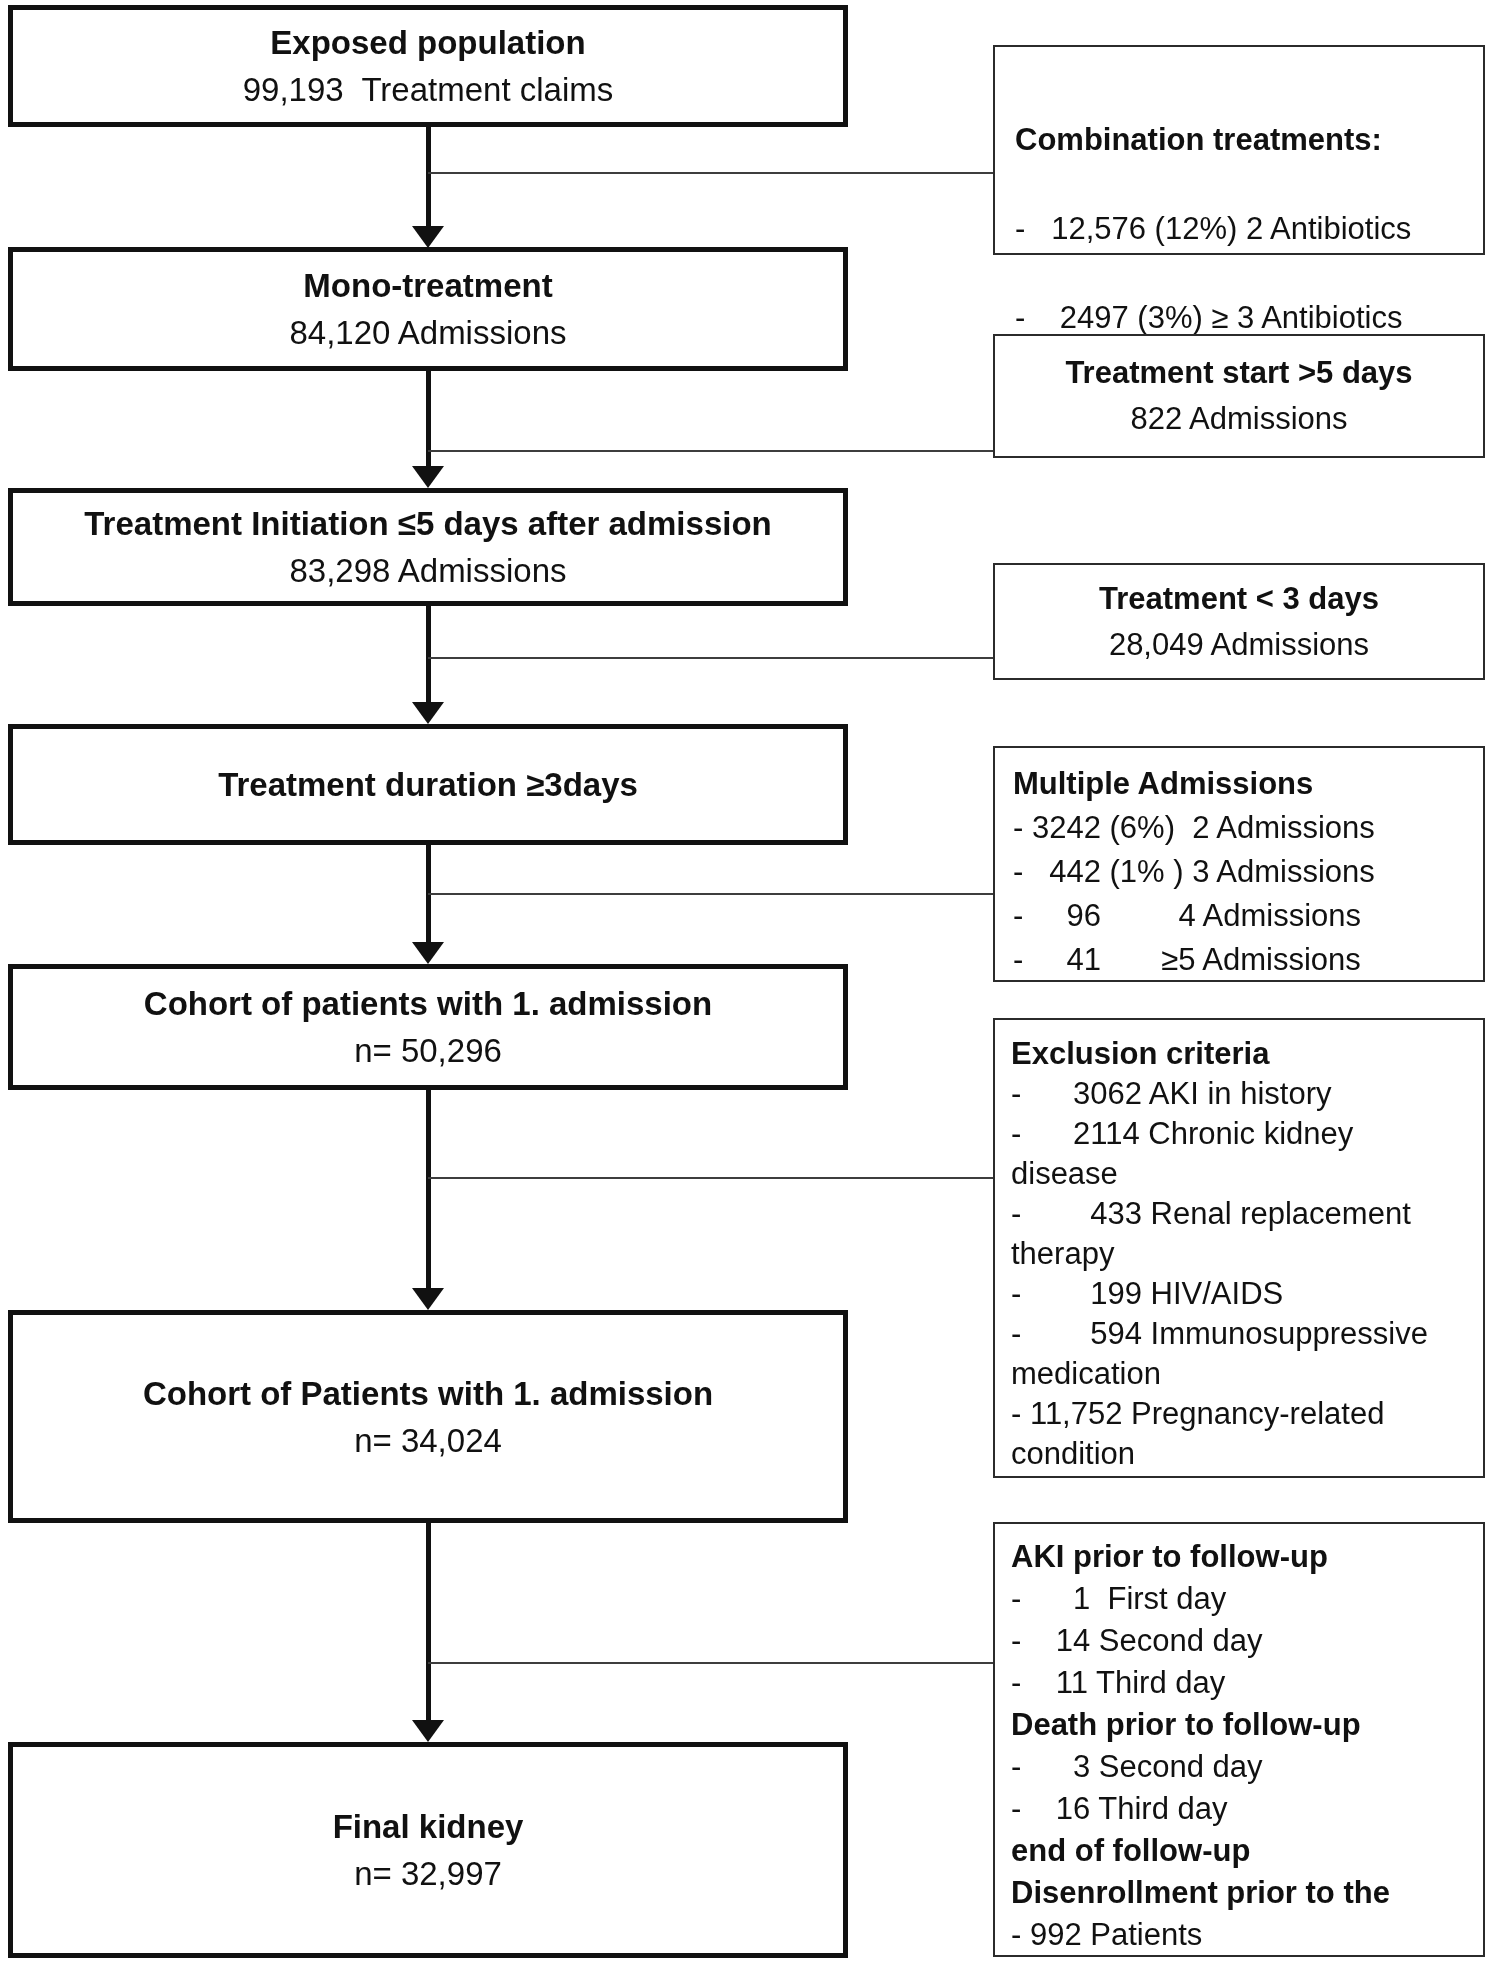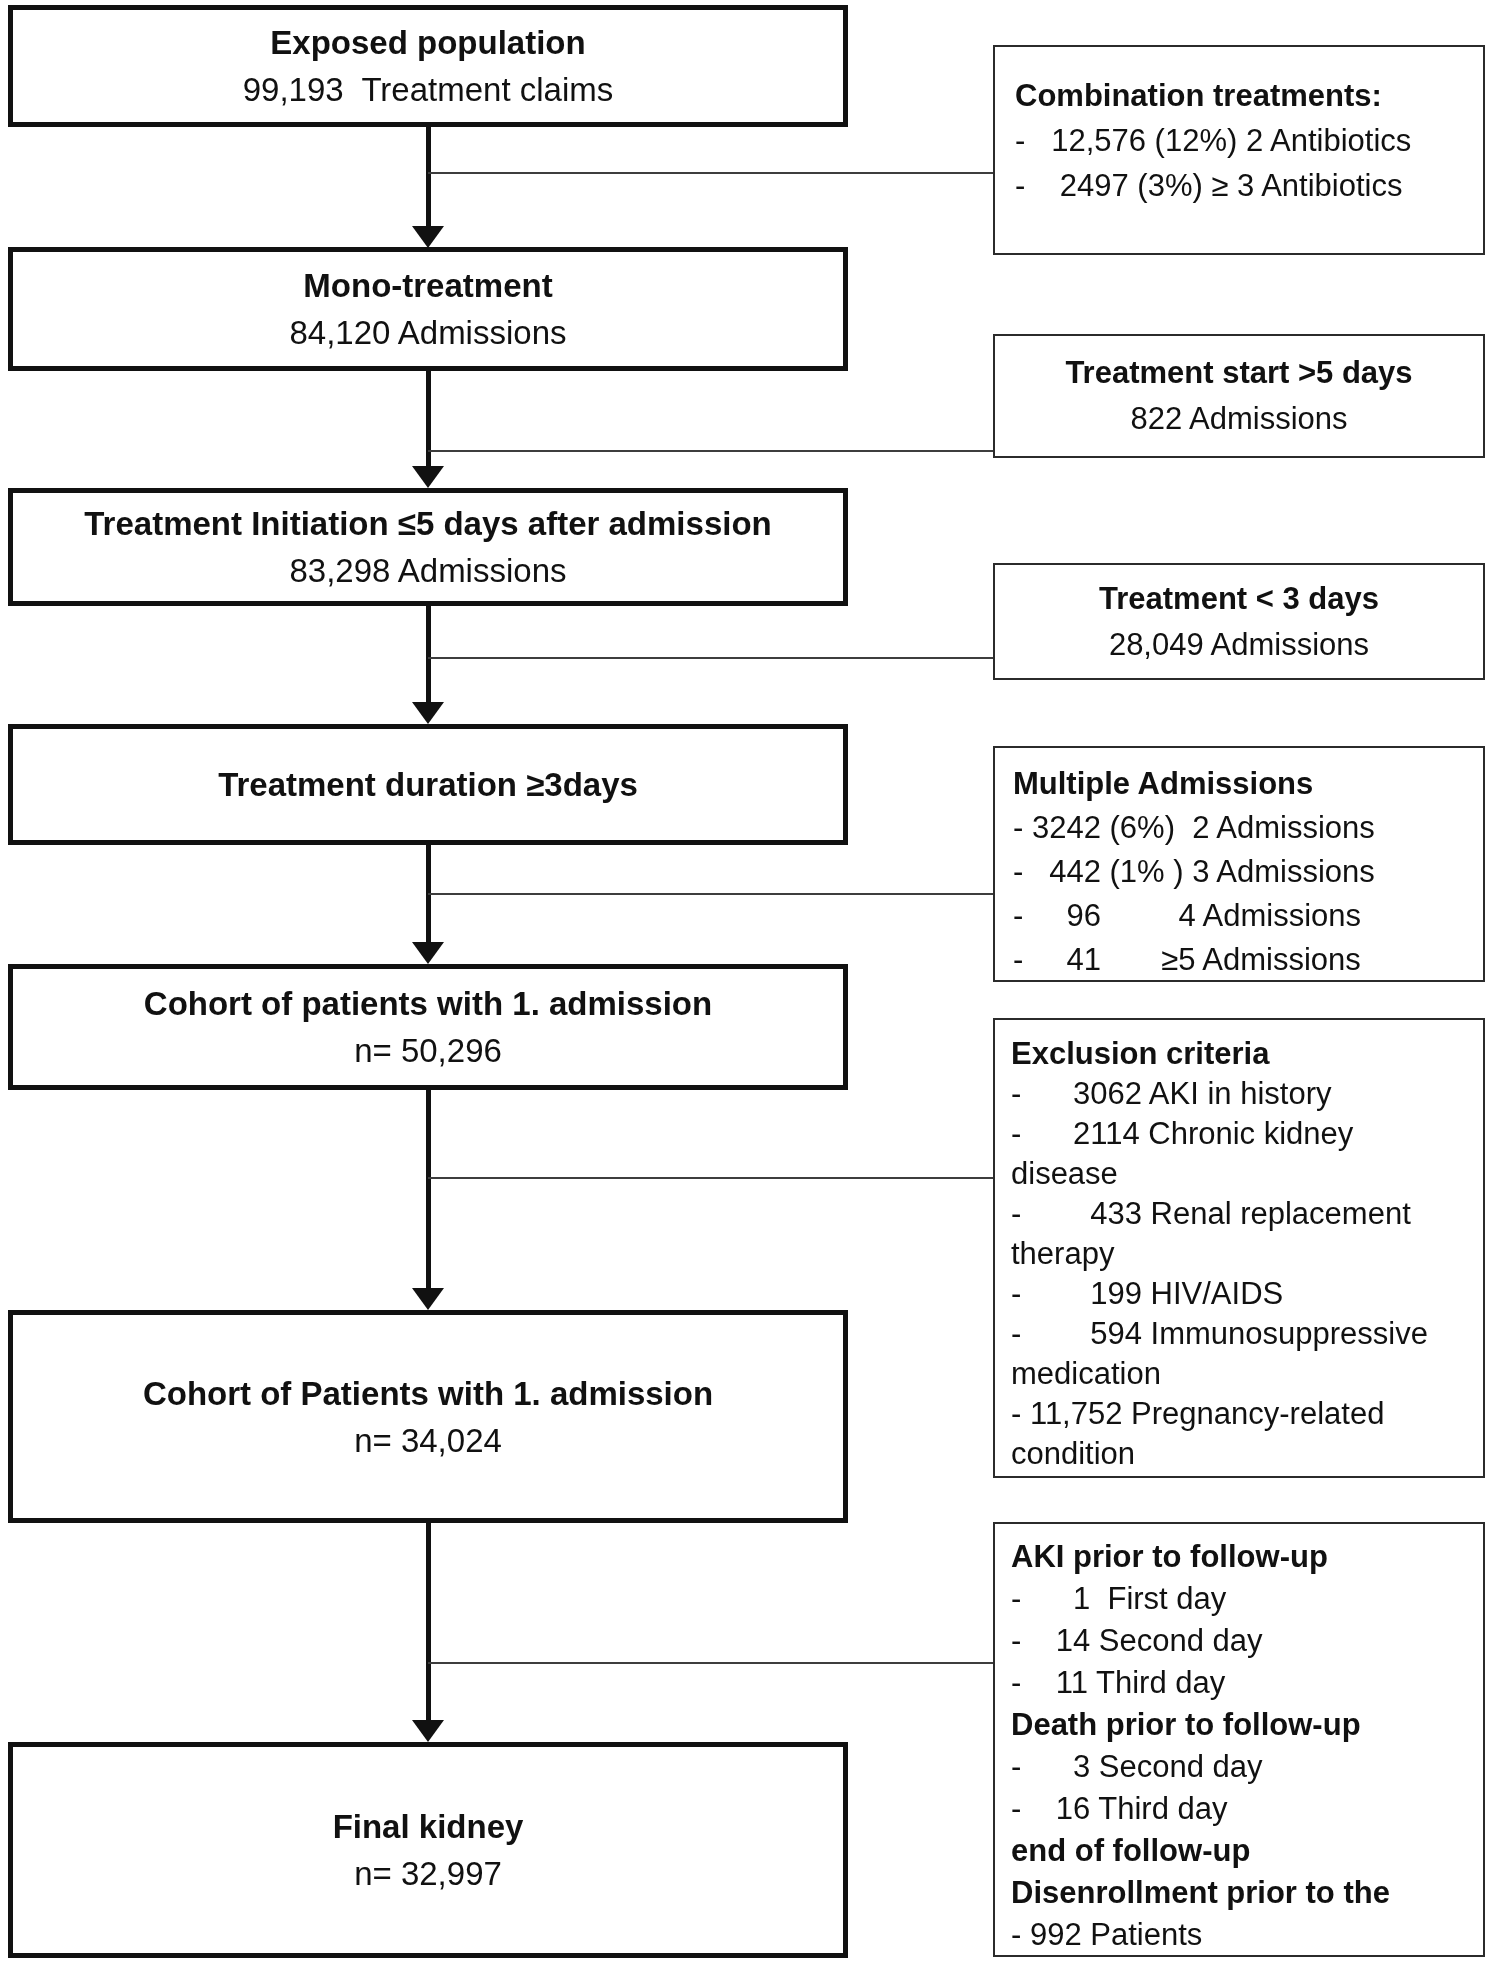--- a/index.html
+++ b/index.html
@@ -20,21 +20,21 @@
   .sbox{
     position:absolute;left:993px;width:492px;box-sizing:border-box;
     border:2px solid #2b2b2b;background:#ffffff;
     font-size:31px;
   }
   .sbox .ln{white-space:pre;}
   .sbox.centered{display:flex;flex-direction:column;align-items:center;justify-content:center;text-align:center;}
   .b{font-weight:bold;}
   .c{white-space:normal !important;}
   .pad1{padding:26px 8px 0 20px;}
-  .pad1 .ln{line-height:45px;}
+  .pad1 .ln{line-height:45px;margin-top:44px;}
   .pad3{padding:14px 18px 0 18px;}
   .pad3 .ln{line-height:44px;}
   .pad4{padding:14px 6px 0 16px;}
   .pad4 .ln{line-height:40px;}
   .pad5{padding:12px 6px 0 16px;}
   .pad5 .ln{line-height:42px;}
   .centered .ln{line-height:46px;}
   
   .stem{position:absolute;left:426px;width:5px;background:#111111;}
   .head{

